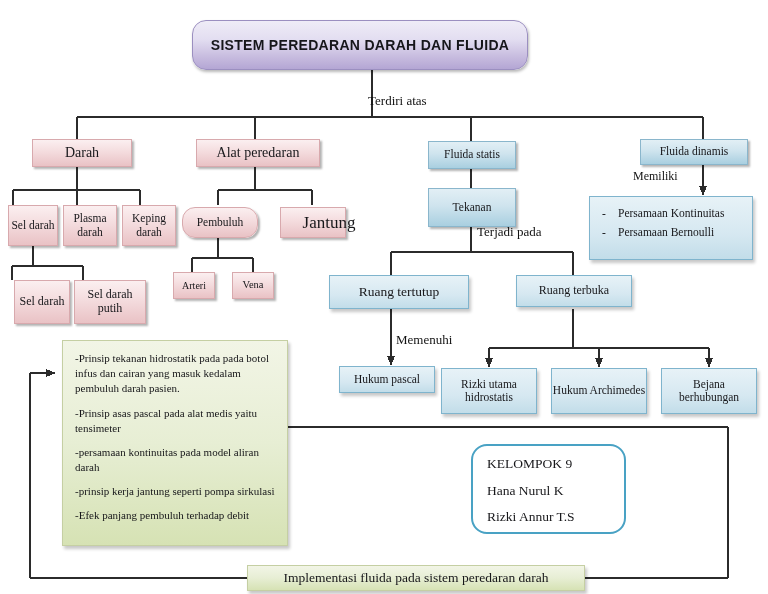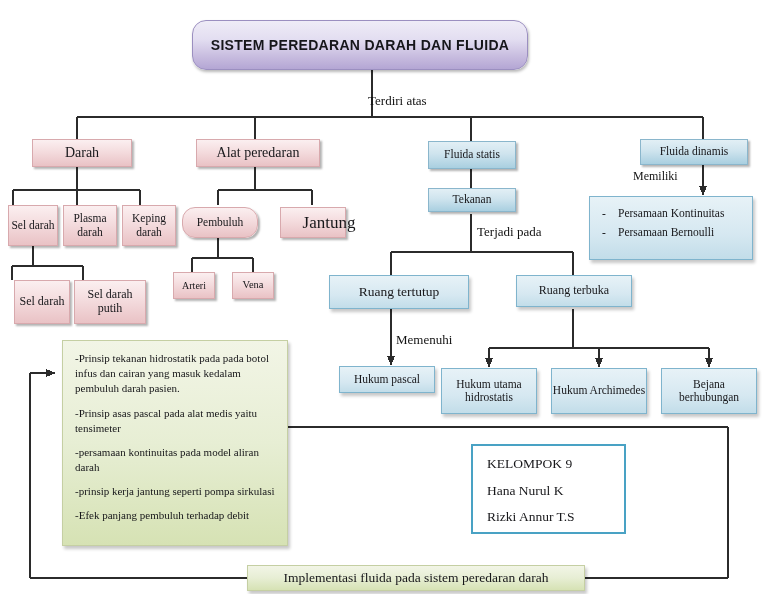--- a/index.html
+++ b/index.html
@@ -61,21 +61,21 @@
   .bullets .row .dash{width:7px;flex:0 0 auto;}
 
   .notes{
     display:block;text-align:left;padding:10px 12px 8px 12px;
     font-size:11px;line-height:1.38;
   }
   .notes p{margin:0 0 9px 0;}
   .notes p:last-child{margin-bottom:0;}
 
   .members{display:block;text-align:left;padding:11px 0 0 14px;
-           font-size:13.5px;line-height:1.0;}
+           font-size:13.5px;line-height:1.0;border-radius:16px;}
   .members p{margin:0 0 13px 0;}
 
   .lbl{position:absolute;z-index:4;background:transparent;
        font-size:13px;white-space:nowrap;color:#121212;}
 </style>
 </head>
 <body>
 
 <svg id="canvas" viewBox="0 0 768 594" xmlns="http://www.w3.org/2000/svg">
   <g stroke="#2b2b2b" stroke-width="1.3" fill="none" shape-rendering="crispEdges">
@@ -190,21 +190,21 @@
   <span>Jantung</span>
 </div>
 
 <div class="box rose" style="left:173px;top:272px;width:42px;height:27px;font-size:10px;">
   <span>Arteri</span>
 </div>
 <div class="box rose" style="left:232px;top:272px;width:42px;height:27px;font-size:10.5px;">
   <span>Vena</span>
 </div>
 
-<div class="box blue" style="left:428px;top:188px;width:88px;height:24px;font-size:11.5px;">
+<div class="box blue" style="left:428px;top:188px;width:88px;height:39px;font-size:11.5px;">
   <span>Tekanan</span>
 </div>
 
 <div class="lbl" style="left:477px;top:224px;">Terjadi pada</div>
 
 <div class="lbl" style="left:633px;top:169px;font-size:12px;">Memiliki</div>
 
 <div class="box blue-plain bullets" style="left:589px;top:196px;width:164px;height:64px;">
   <div class="row">
     <span class="dash">-</span>
@@ -223,21 +223,21 @@
   <span>Ruang terbuka</span>
 </div>
 
 <div class="lbl" style="left:396px;top:332px;">Memenuhi</div>
 
 <div class="box blue-plain" style="left:339px;top:366px;width:96px;height:27px;font-size:11.5px;">
   <span>Hukum pascal</span>
 </div>
 
 <div class="box blue-plain" style="left:441px;top:368px;width:96px;height:46px;font-size:11.5px;">
-  <span>Hukum utama hidrostatis</span>
+  <span>Rizki utama hidrostatis</span>
 </div>
 <div class="box blue-plain" style="left:551px;top:368px;width:96px;height:46px;font-size:11.5px;">
   <span>Hukum Archimedes</span>
 </div>
 <div class="box blue-plain" style="left:661px;top:368px;width:96px;height:46px;font-size:11.5px;">
   <span>Bejana berhubungan</span>
 </div>
 
 <div class="box green notes" style="left:62px;top:340px;width:226px;height:206px;">
   <p>-Prinsip tekanan hidrostatik pada pada botol infus dan cairan yang masuk kedalam pembuluh darah pasien.</p>

